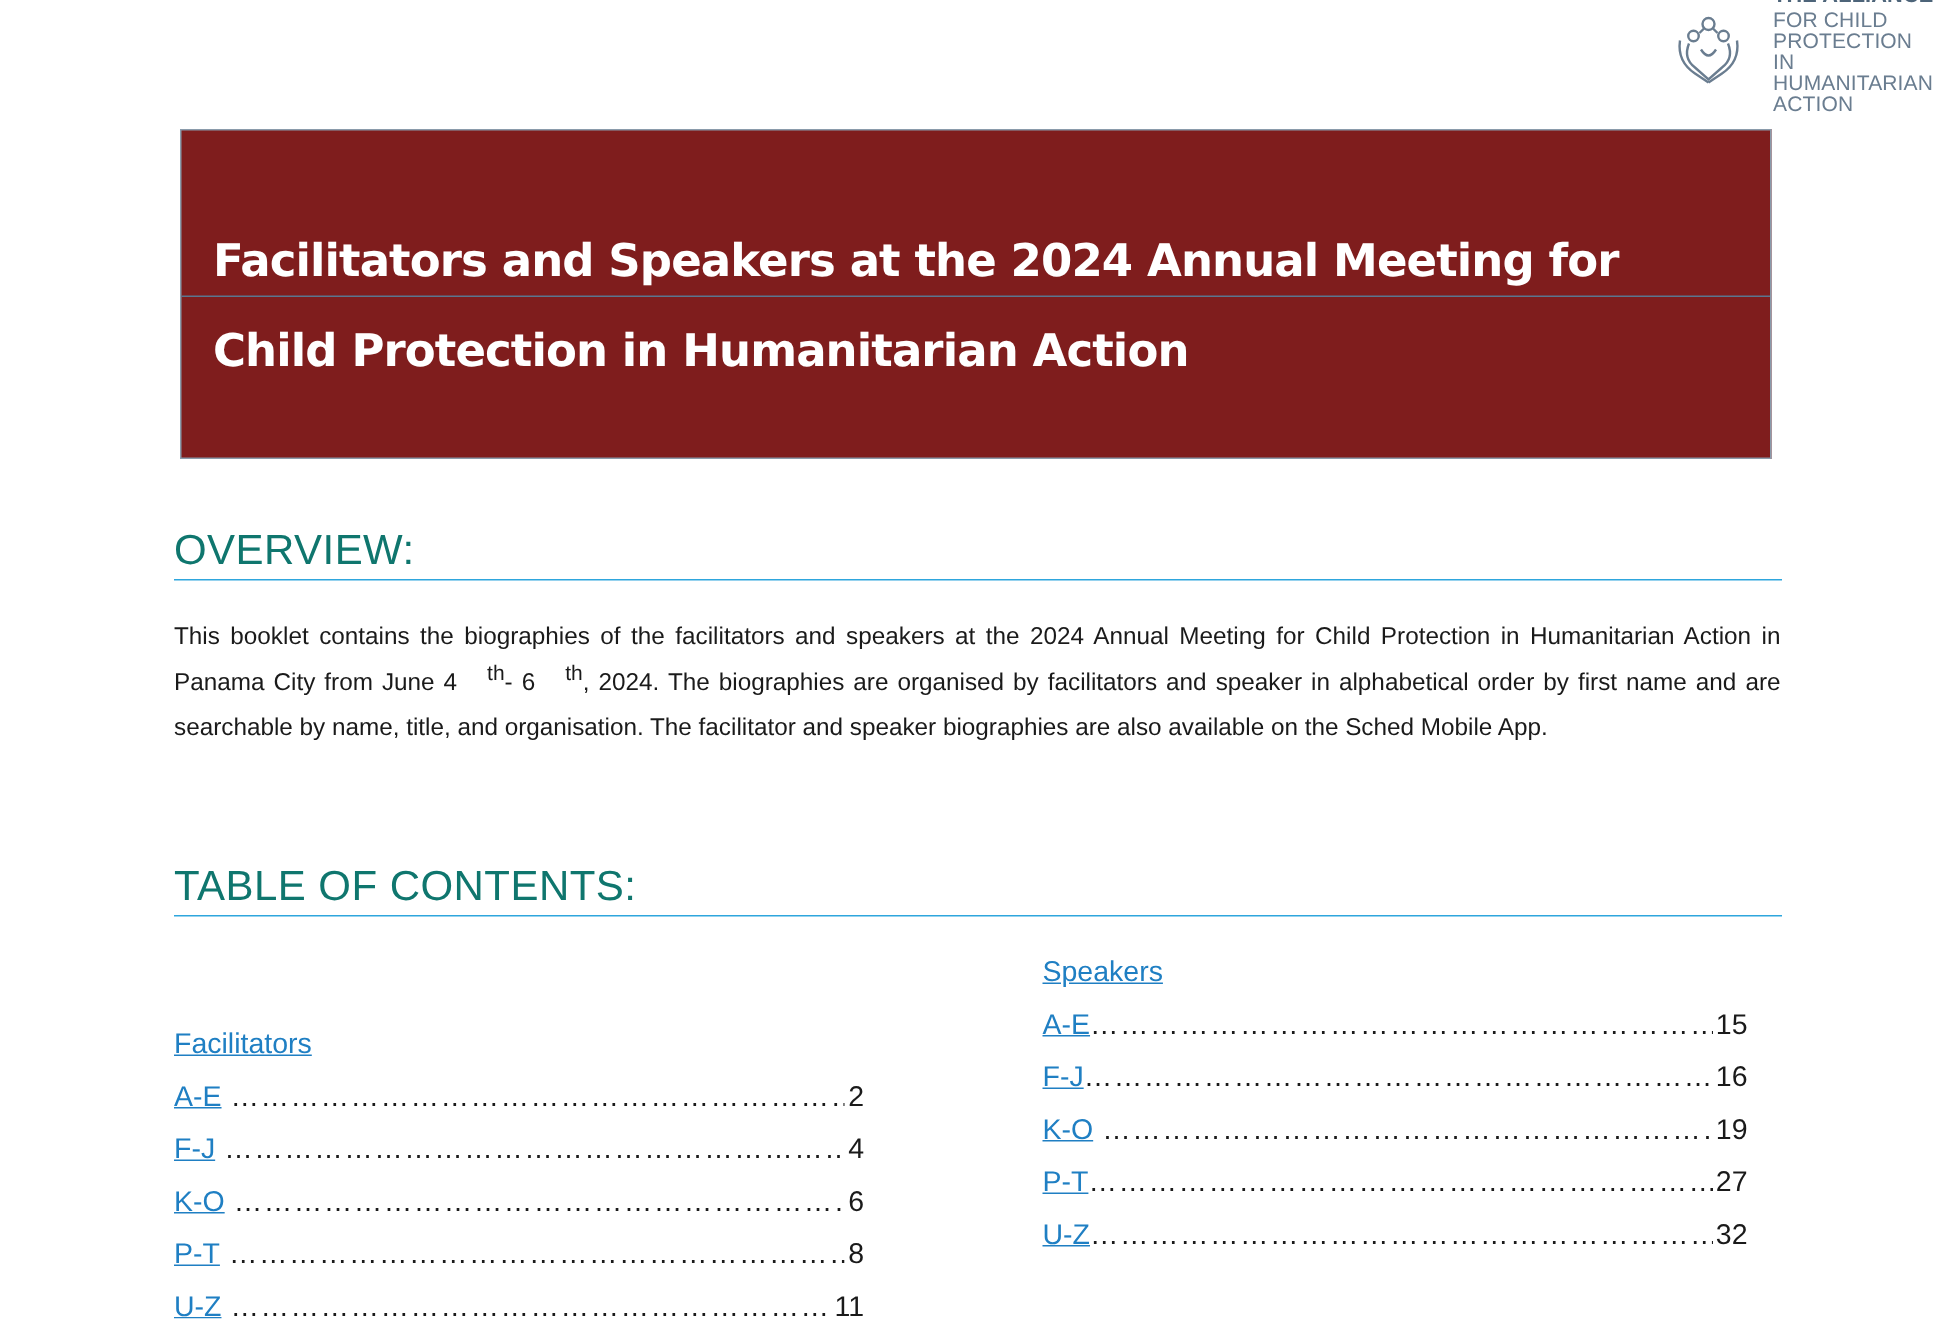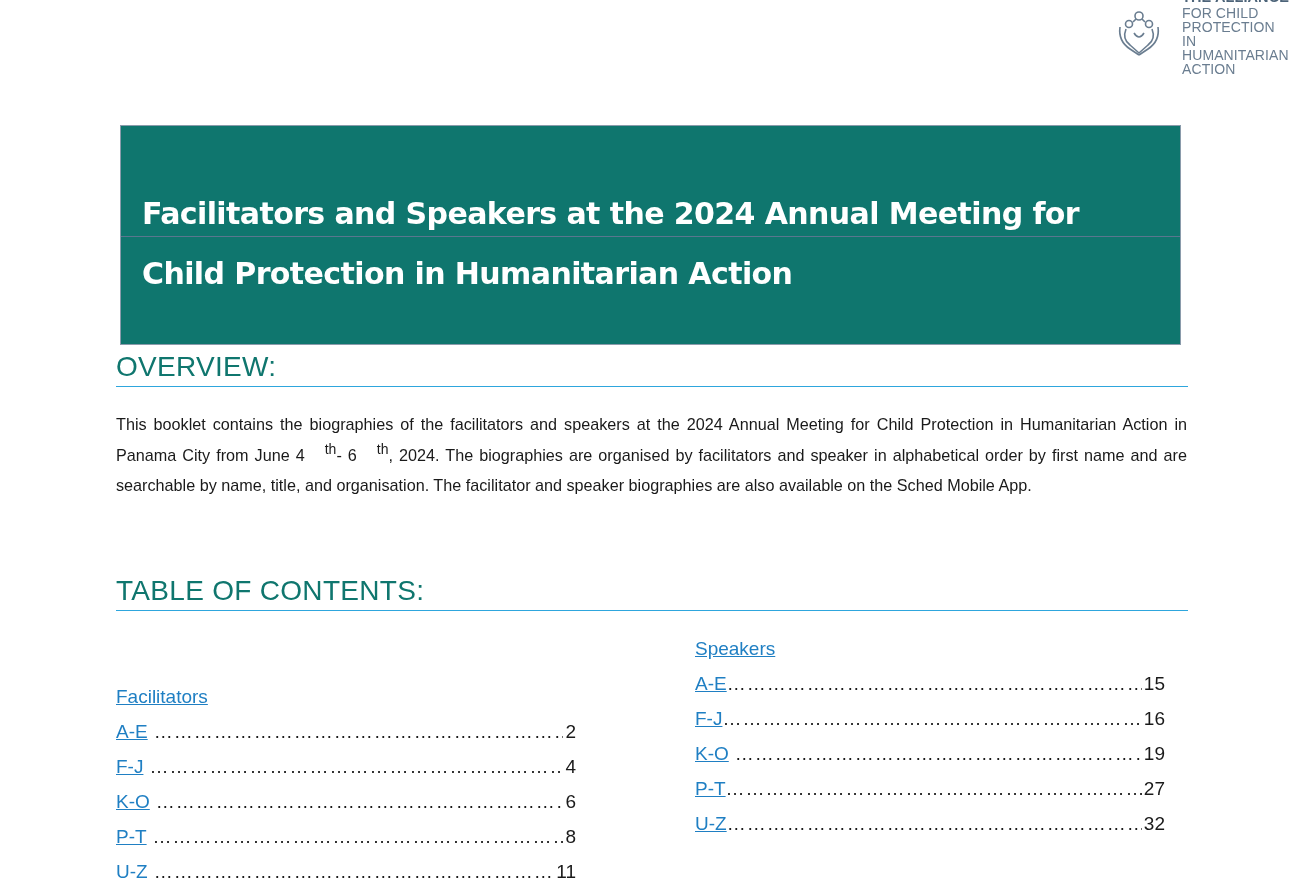--- a/index.html
+++ b/index.html
@@ -2,21 +2,21 @@
 <html><head>
 <meta charset="utf-8">
 <style>
   html, body { margin:0; padding:0; background:#ffffff; }
   body { width:1300px; height:879px; position:relative; overflow:hidden; font-family:"Liberation Sans", sans-serif; color:#1a1a1a; }
   .logo { position:absolute; left:1116px; top:8px; width:175px; height:50px; display:flex; align-items:center; }
   .logo svg { width:46px; height:48px; flex:none; }
   .logo-text { margin-left:20px; color:#5a6f84; line-height:1; }
   .logo-title { font-family:"Liberation Sans", sans-serif; font-weight:bold; font-size:14.5px; color:#4d6479; letter-spacing:0.1px; }
   .logo-sub { font-size:14px; color:#6a7d90; margin-top:2px; letter-spacing:0.1px; }
-  .banner { position:absolute; left:120px; top:86px; width:1061px; height:220px; background:#0f766e; border:1px solid #8a9bab; box-sizing:border-box;margin-top:39px; }
+  .banner { position:absolute; left:120px; top:86px; width:1061px; height:220px; background:#7f1d1d; border:1px solid #8a9bab; box-sizing:border-box; }
   .banner-line { position:absolute; left:0; right:0; top:110px; height:1px; background:#5a768f; }
   .banner-title { position:absolute; left:21px; top:58px; width:1000px; color:#ffffff; font-family:"DejaVu Sans", sans-serif; font-weight:bold; font-size:30px; line-height:60px; letter-spacing:-0.6px; }
   .h { position:absolute; left:116px; width:1072px; color:#0f766e; font-family:"Liberation Sans", sans-serif; font-size:28px; font-weight:normal; letter-spacing:0.3px; border-bottom:1.5px solid #2ea6dd; padding-bottom:3px; }
   .overview-h { top:351px; }
   .toc-h { top:575px; }
   .para { position:absolute; left:116px; top:409px; width:1071px; font-family:"Liberation Sans", sans-serif; font-size:16.2px; line-height:30.5px; text-align:justify; color:#1a1a1a; }
   .para sup { font-size:14px; line-height:0;margin-left:20px; }
   .col { position:absolute; top:634px; width:460px; font-family:"Liberation Sans", sans-serif; font-size:19px; }
   .col.left { left:116px;margin-top:48px; }
   .col.right { left:695px; width:470px; }

